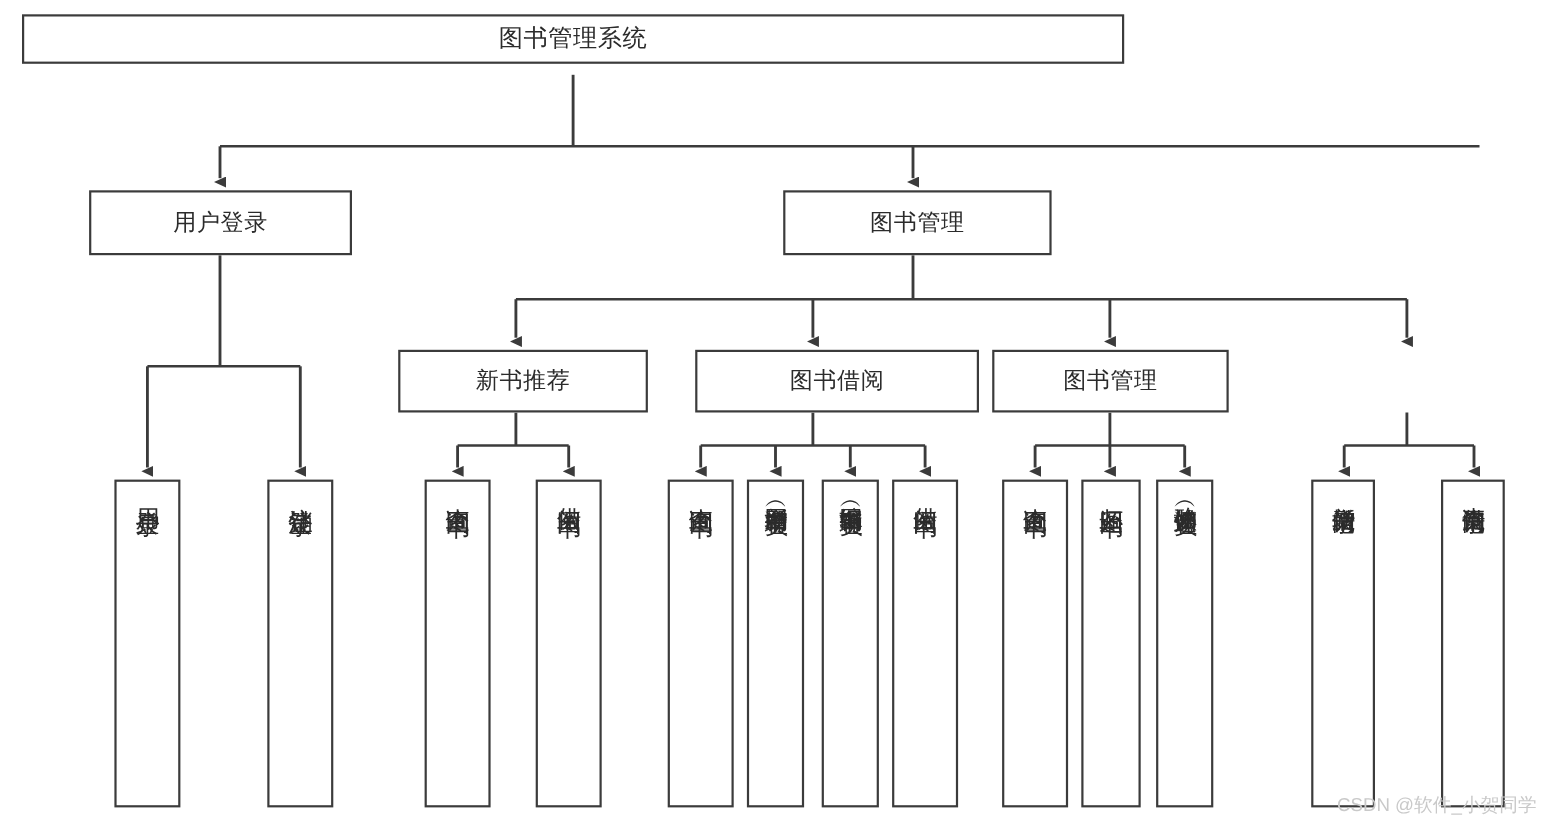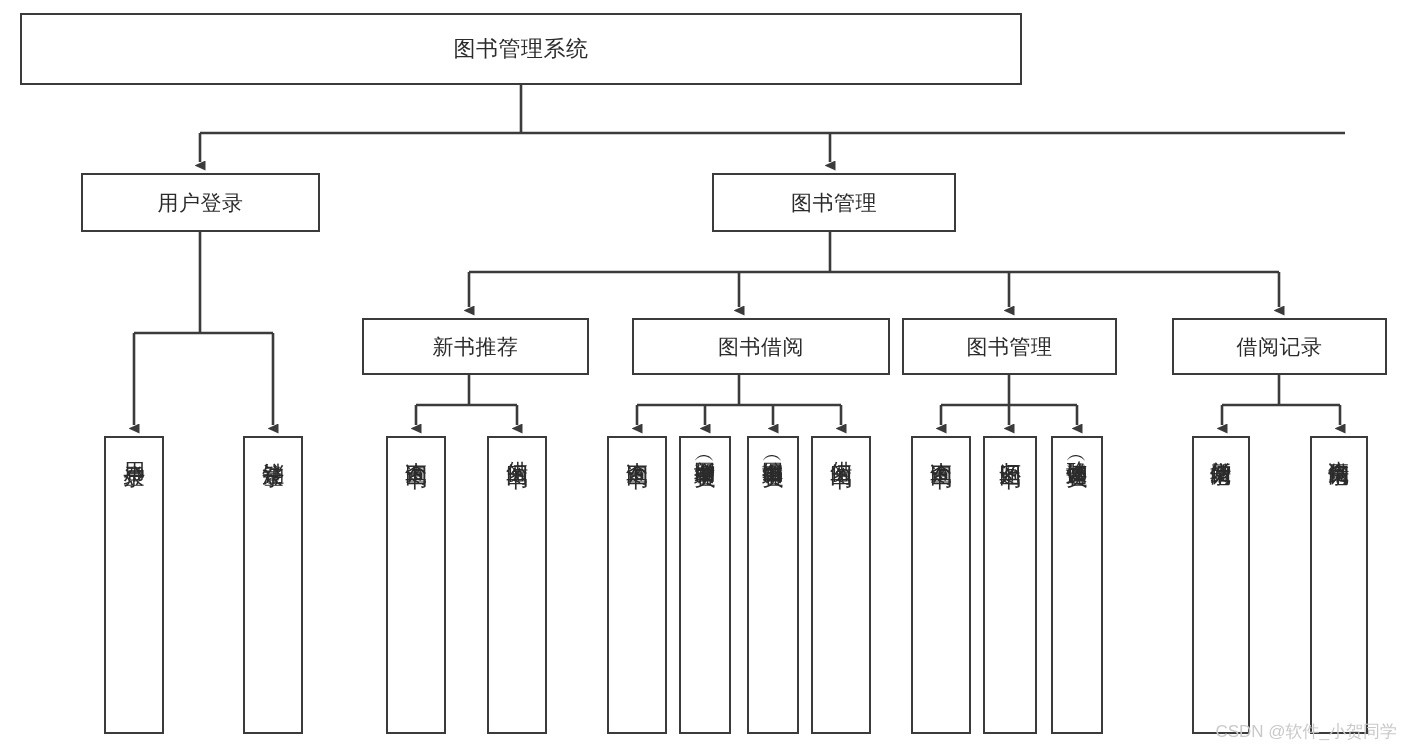--- a/index.html
+++ b/index.html
@@ -126,43 +126,40 @@
       <path d="M1009,405 L1009,425" marker-end="url(#arw)"></path>
       <path d="M1077,405 L1077,425" marker-end="url(#arw)"></path>
 
       <path d="M1279,375 L1279,405"></path>
       <path d="M1222,405 L1340,405" stroke-width="2.4"></path>
       <path d="M1222,405 L1222,425" marker-end="url(#arw)"></path>
       <path d="M1340,405 L1340,425" marker-end="url(#arw)"></path>
     </g>
   </svg>
 
-  <div class="node h root" style="left:20px; top:13px; width:1002px; height:72px;">
+  <div class="node h root" style="left:20px; top:13px; width:1002px; height:45px;">
     <span class="node-label">图书管理系统</span>
   </div>
 
   <div class="node h" style="left:81px; top:173px; width:239px; height:59px;">
     <span class="node-label">用户登录</span>
   </div>
   <div class="node h" style="left:712px; top:173px; width:244px; height:59px;">
     <span class="node-label">图书管理</span>
   </div>
 
   <div class="node h" style="left:362px; top:318px; width:227px; height:57px;">
     <span class="node-label">新书推荐</span>
   </div>
   <div class="node h" style="left:632px; top:318px; width:258px; height:57px;">
     <span class="node-label">图书借阅</span>
   </div>
   <div class="node h" style="left:902px; top:318px; width:215px; height:57px;">
     <span class="node-label">图书管理</span>
   </div>
-  <div class="node h" style="left:1172px; top:318px; width:215px; height:57px;">
-    <span class="node-label">借阅记录</span>
-  </div>
 
   <div class="node v" style="left:104px; top:436px; width:60px; height:298px;">
     <span class="node-label">用户登录</span>
   </div>
   <div class="node v" style="left:243px; top:436px; width:60px; height:298px;">
     <span class="node-label">注销登录</span>
   </div>
 
   <div class="node v" style="left:386px; top:436px; width:60px; height:298px;">
     <span class="node-label">查询图书</span>

